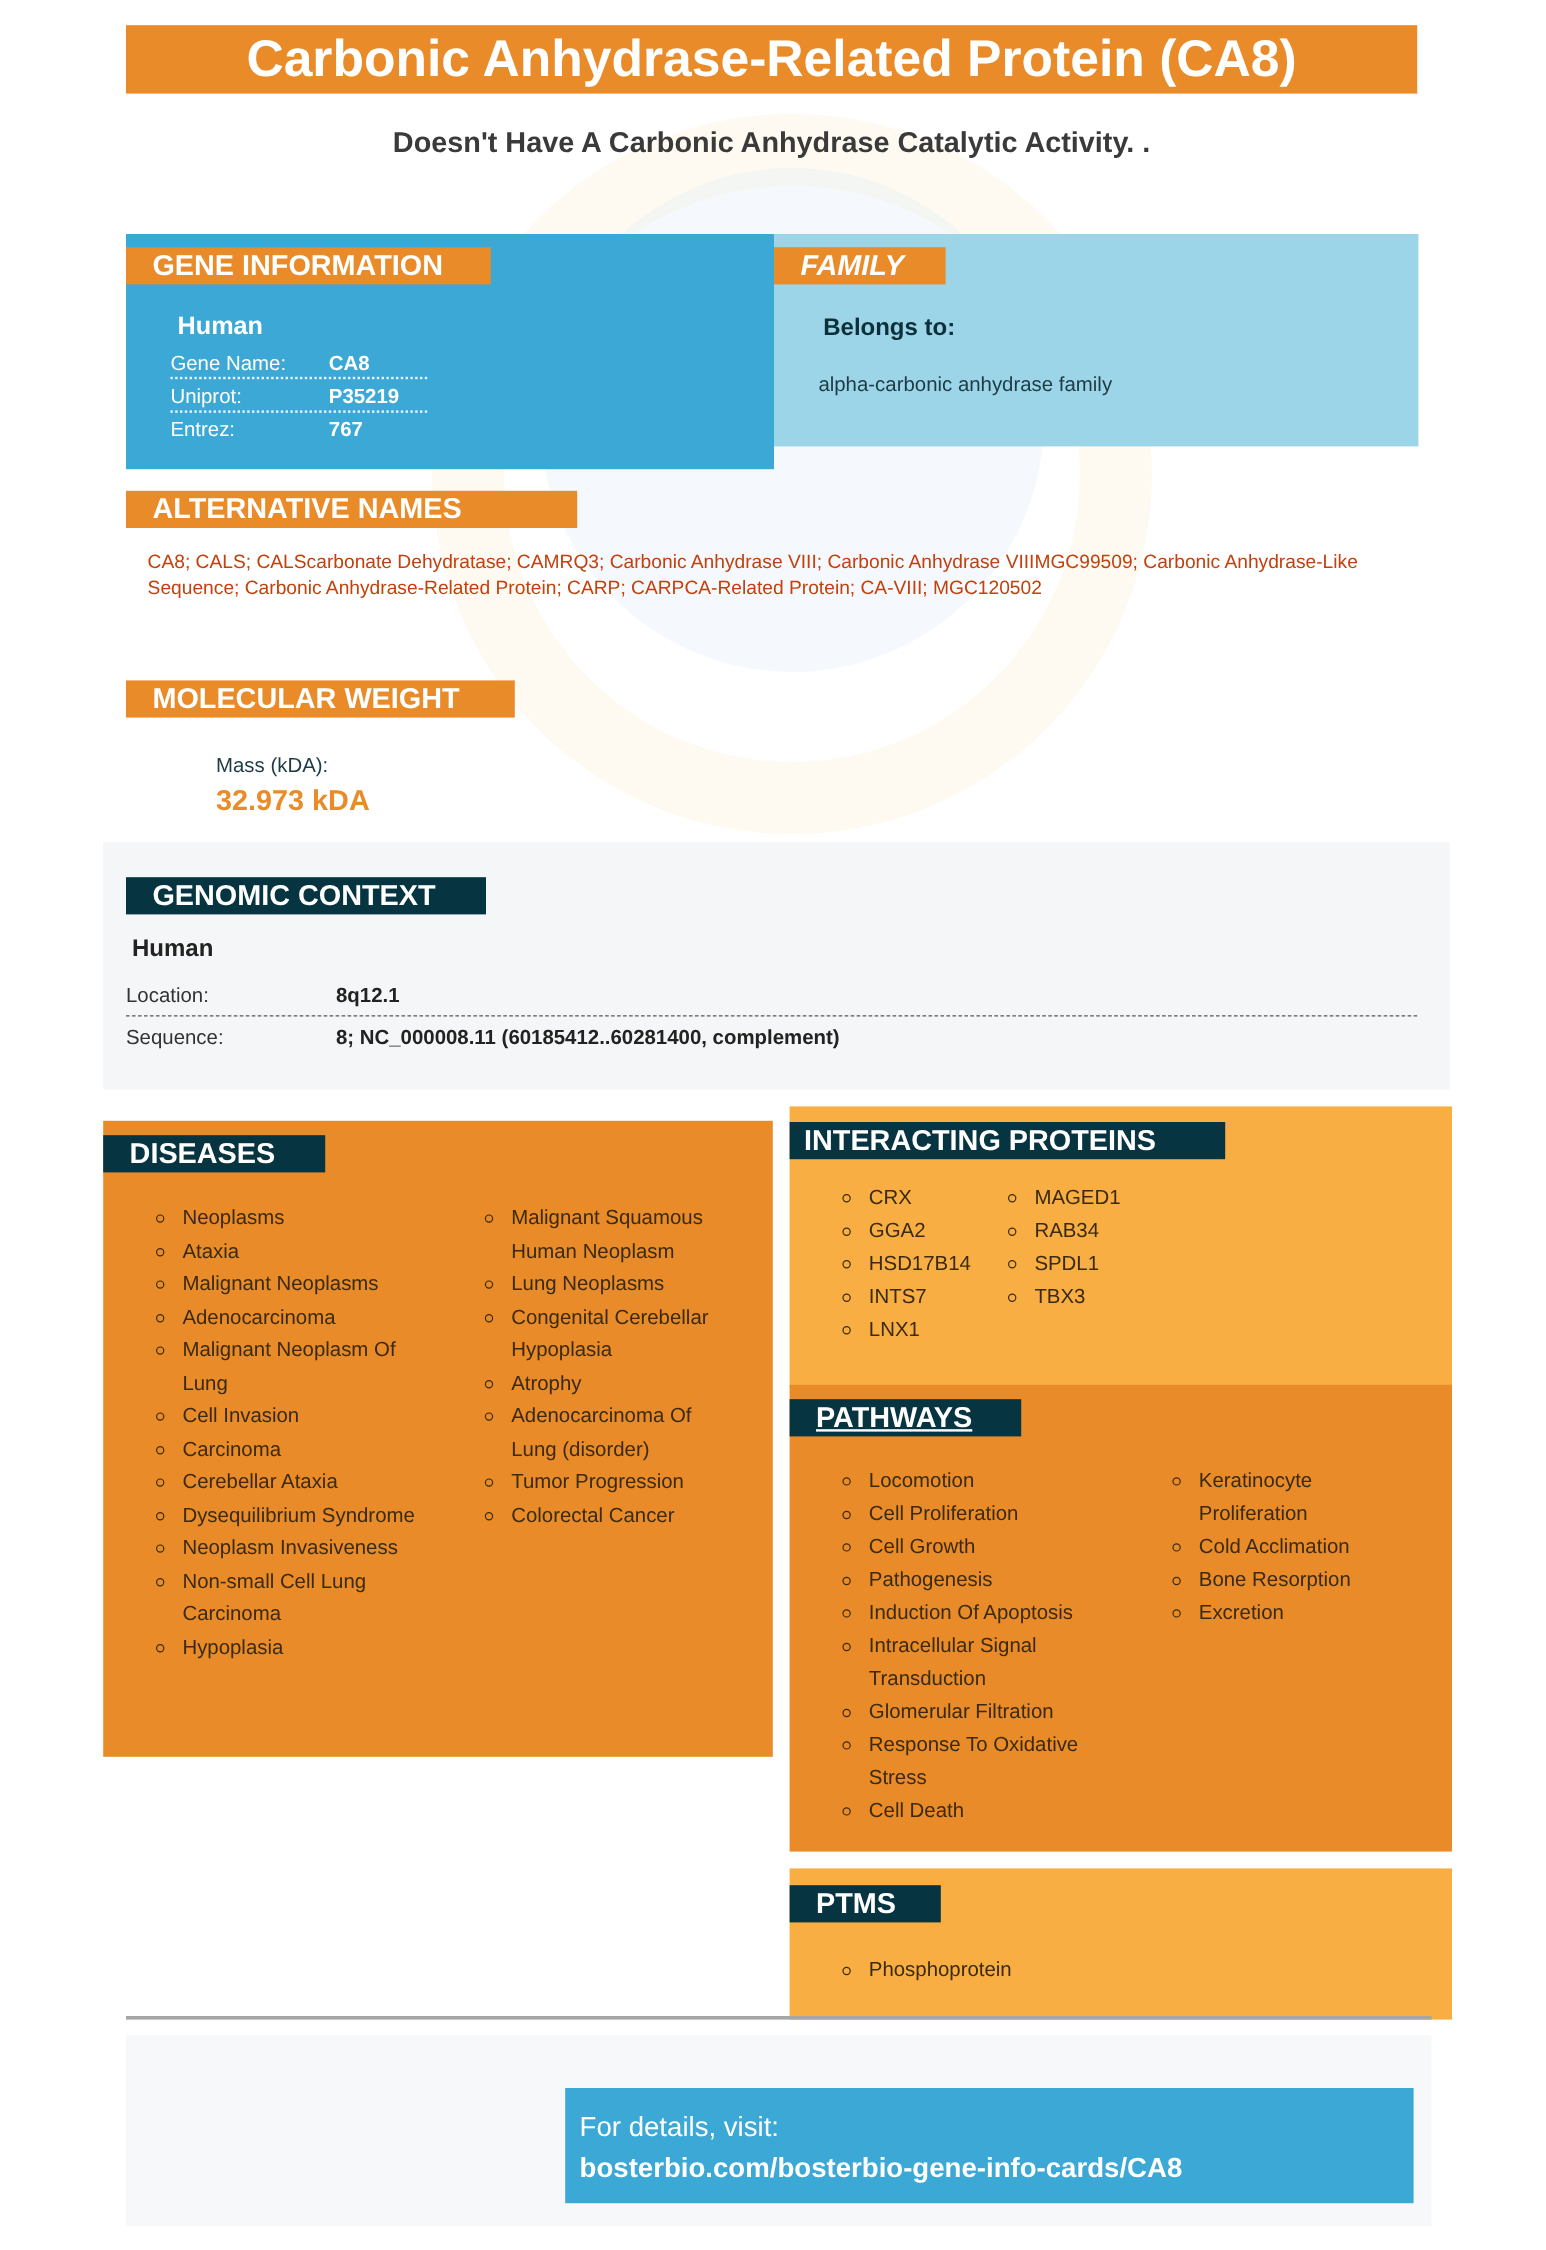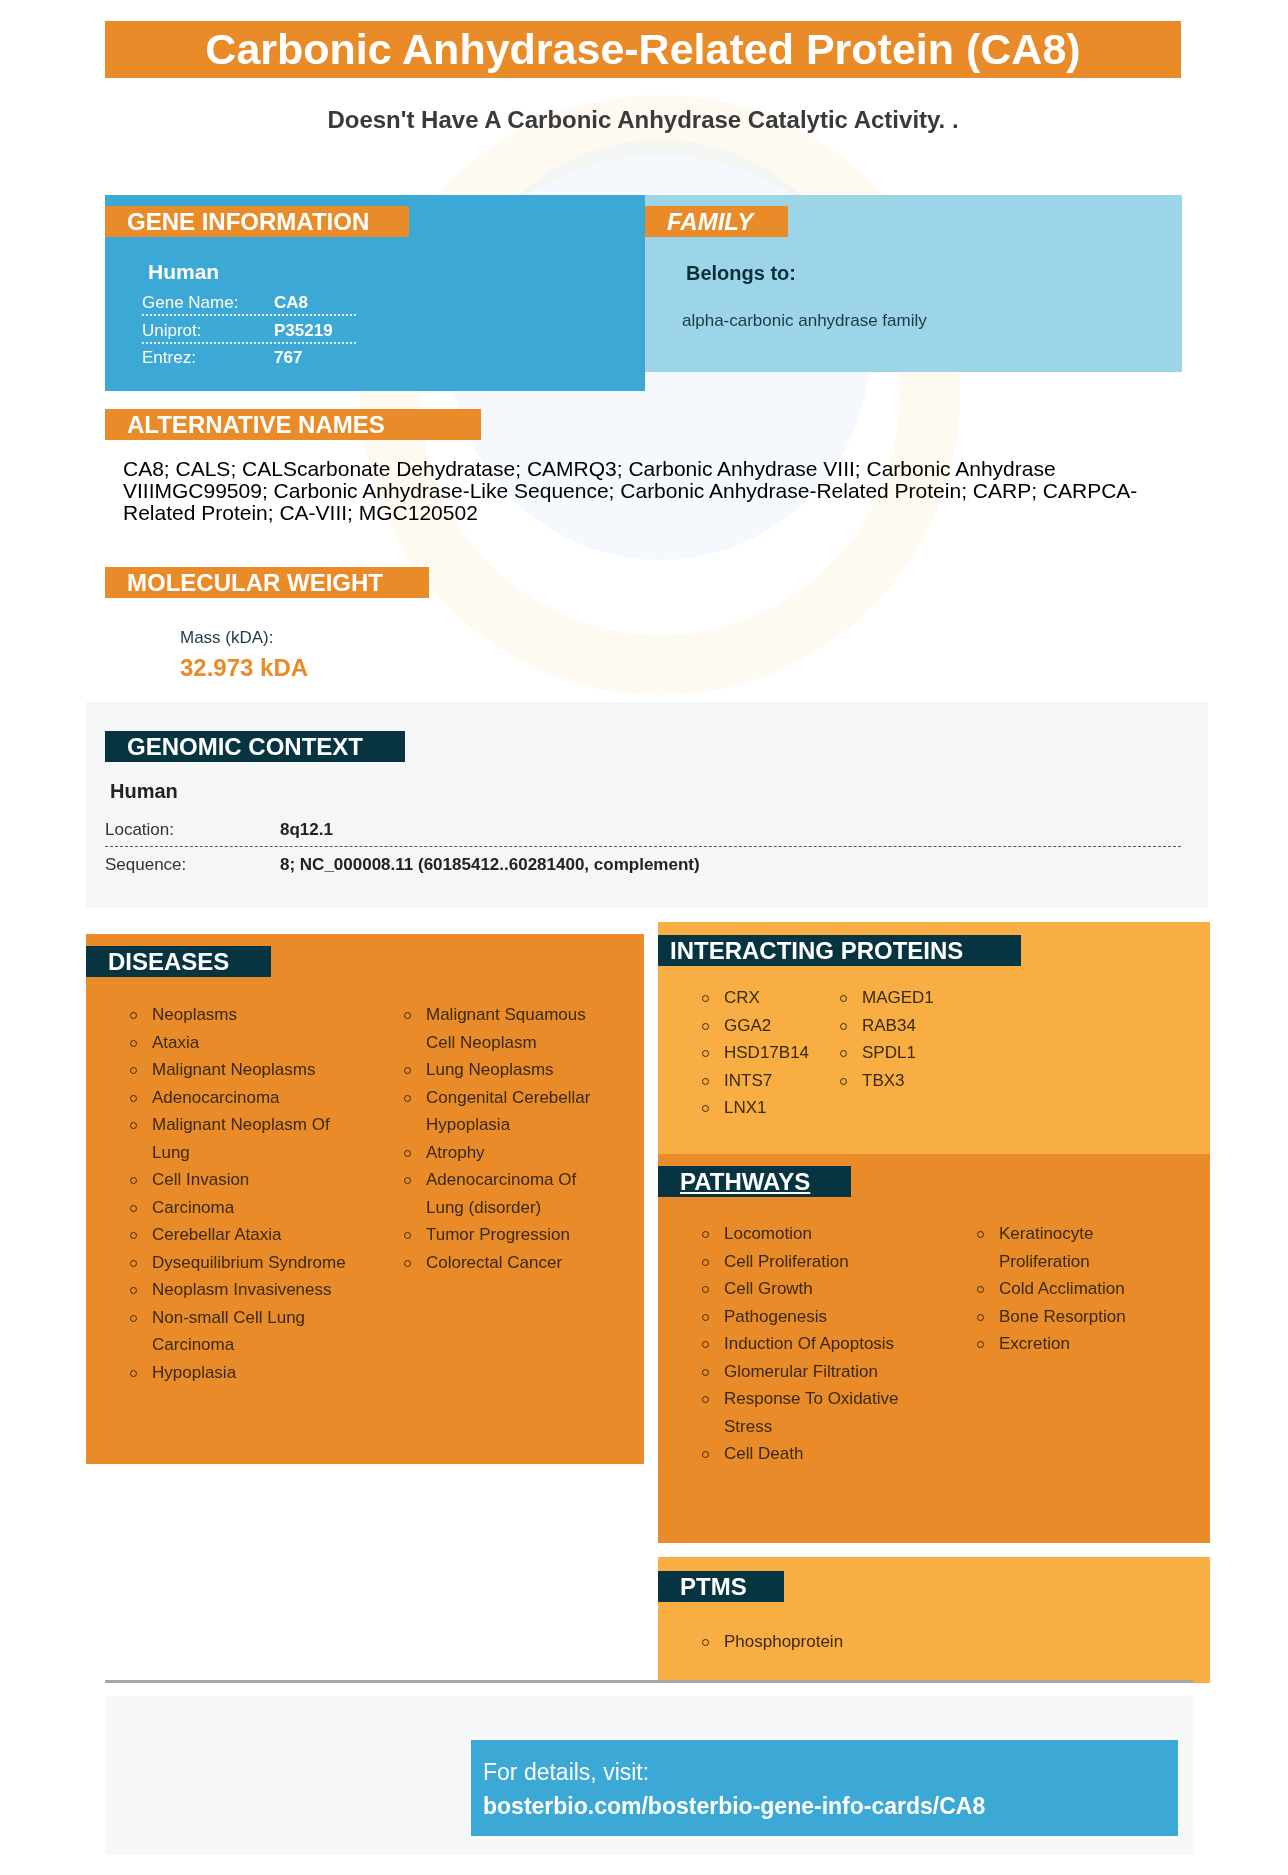--- a/index.html
+++ b/index.html
@@ -27,21 +27,21 @@
 
     .gi-species { left: 148px; top: 260px; font-size: 21px; font-weight: bold; color: #fff; }
     .gi-row { position: absolute; left: 142px; width: 214px; height: 27px; font-size: 17px; color: #fff; }
     .gi-row .lbl { position: absolute; left: 0; top: 4px; }
     .gi-row .val { position: absolute; left: 132px; top: 4px; font-weight: bold; }
     .gi-row.dotted { border-bottom: 2px dotted rgba(255,255,255,0.9); }
 
     .fam-belongs { left: 686px; top: 262px; font-size: 20px; font-weight: bold; color: #0c2f3a; }
     .fam-text { left: 682px; top: 308px; width: 260px; font-size: 17px; line-height: 26px; color: #1d3b45; }
 
-    .alt-text { left: 123px; top: 458px; width: 1060px; font-size: 21px; line-height: 22px; color: #000000; }
+    .alt-text { left: 123px; top: 458px; width: 1060px; font-size: 16px; line-height: 22px; color: #c2410c; }
 
     .mass-label { left: 180px; top: 628px; font-size: 17px; color: #1d3b45; }
     .mass-value { left: 180px; top: 654px; font-size: 24px; font-weight: bold; color: #e98b28; }
 
     .genomic-box { left: 86px; top: 702px; width: 1122px; height: 206px; background: #f4f6f7; }
     .gc-species { left: 110px; top: 780px; font-size: 20px; font-weight: bold; color: #222; }
     .gc-row { position: absolute; left: 105px; width: 1076px; height: 34px; font-size: 17px; color: #333; }
     .gc-row .lbl { position: absolute; left: 0; top: 7px; }
     .gc-row .val { position: absolute; left: 175px; top: 7px; font-weight: bold; color: #222; }
     .gc-row.dashed { border-bottom: 1px dashed #555; }
@@ -122,21 +122,21 @@
   <li>Malignant Neoplasm Of Lung</li>
   <li>Cell Invasion</li>
   <li>Carcinoma</li>
   <li>Cerebellar Ataxia</li>
   <li>Dysequilibrium Syndrome</li>
   <li>Neoplasm Invasiveness</li>
   <li>Non-small Cell Lung Carcinoma</li>
   <li>Hypoplasia</li>
 </ul>
 <ul class="blist" style="left:404px; top:1001px; width:200px;">
-  <li>Malignant Squamous Cell Neoplasm</li>
+  <li>Malignant Squamous Human Neoplasm</li>
   <li>Lung Neoplasms</li>
   <li>Congenital Cerebellar Hypoplasia</li>
   <li>Atrophy</li>
   <li>Adenocarcinoma Of Lung (disorder)</li>
   <li>Tumor Progression</li>
   <li>Colorectal Cancer</li>
 </ul>
 
 <div class="box interact-box"></div>
 <div class="section-header hdr-dark" style="left:658px; top:935px; width:363px;padding-left:12px;">INTERACTING PROTEINS</div>
@@ -155,20 +155,21 @@
 </ul>
 
 <div class="box pathways-box"></div>
 <div class="section-header hdr-dark" style="left:658px; top:1166px; width:193px;text-decoration:underline;">PATHWAYS</div>
 <ul class="blist" style="left:702px; top:1220px; width:210px;">
   <li>Locomotion</li>
   <li>Cell Proliferation</li>
   <li>Cell Growth</li>
   <li>Pathogenesis</li>
   <li>Induction Of Apoptosis</li>
+  <li>Intracellular Signal Transduction</li>
   <li>Glomerular Filtration</li>
   <li>Response To Oxidative Stress</li>
   <li>Cell Death</li>
 </ul>
 <ul class="blist" style="left:977px; top:1220px; width:200px;">
   <li>Keratinocyte Proliferation</li>
   <li>Cold Acclimation</li>
   <li>Bone Resorption</li>
   <li>Excretion</li>
 </ul>

